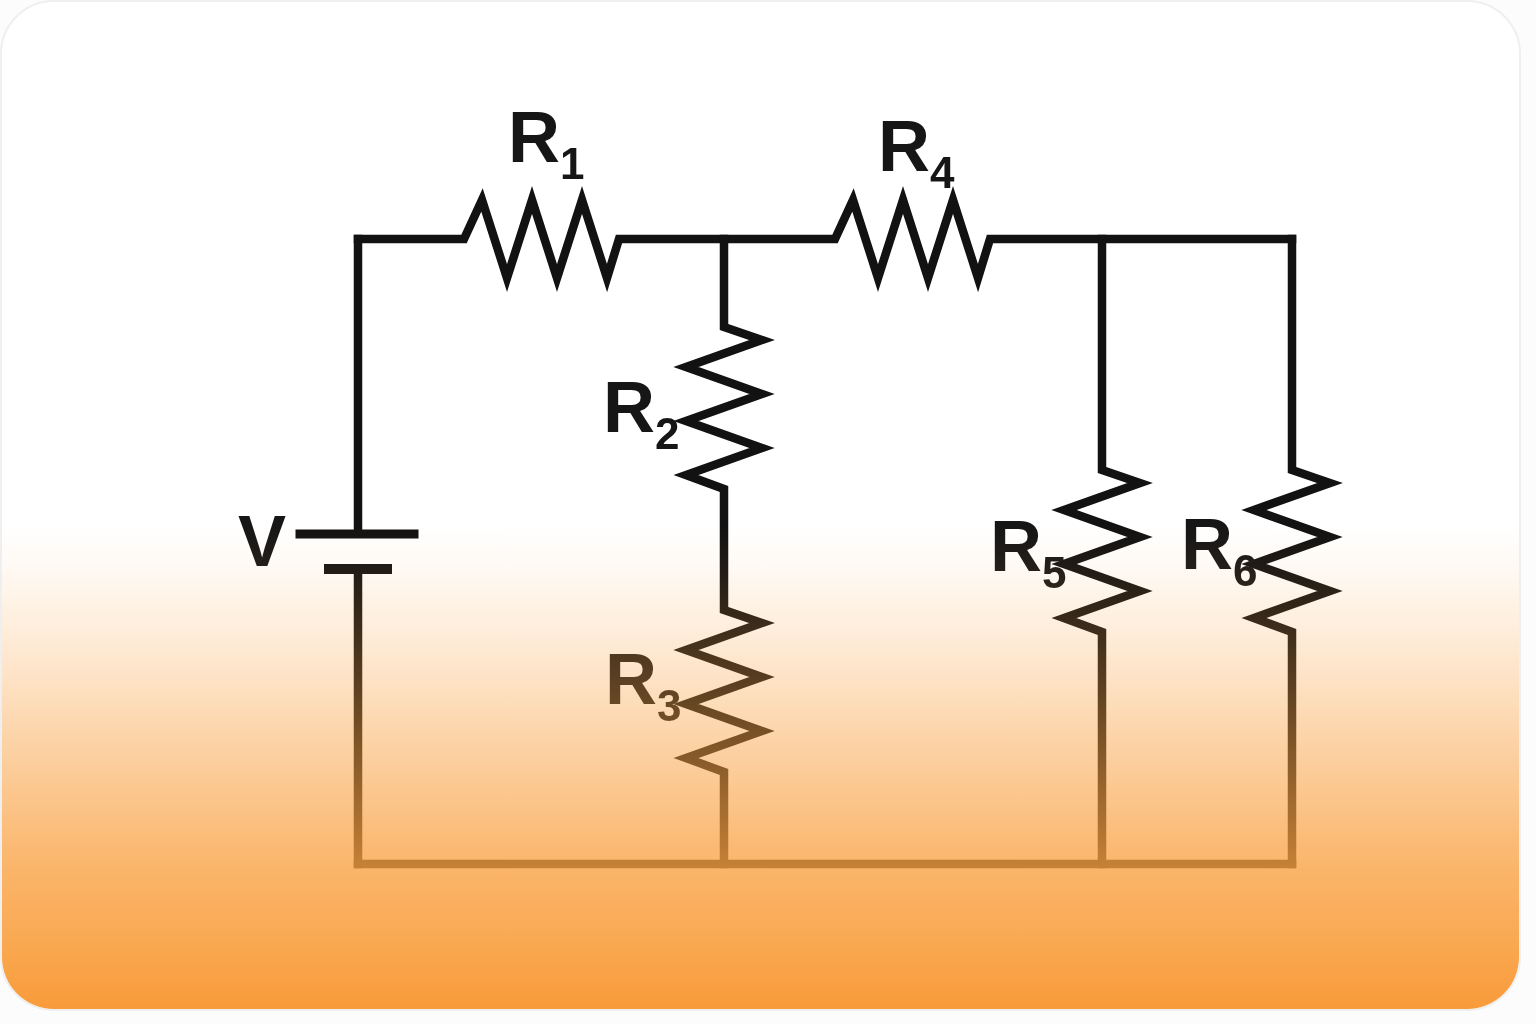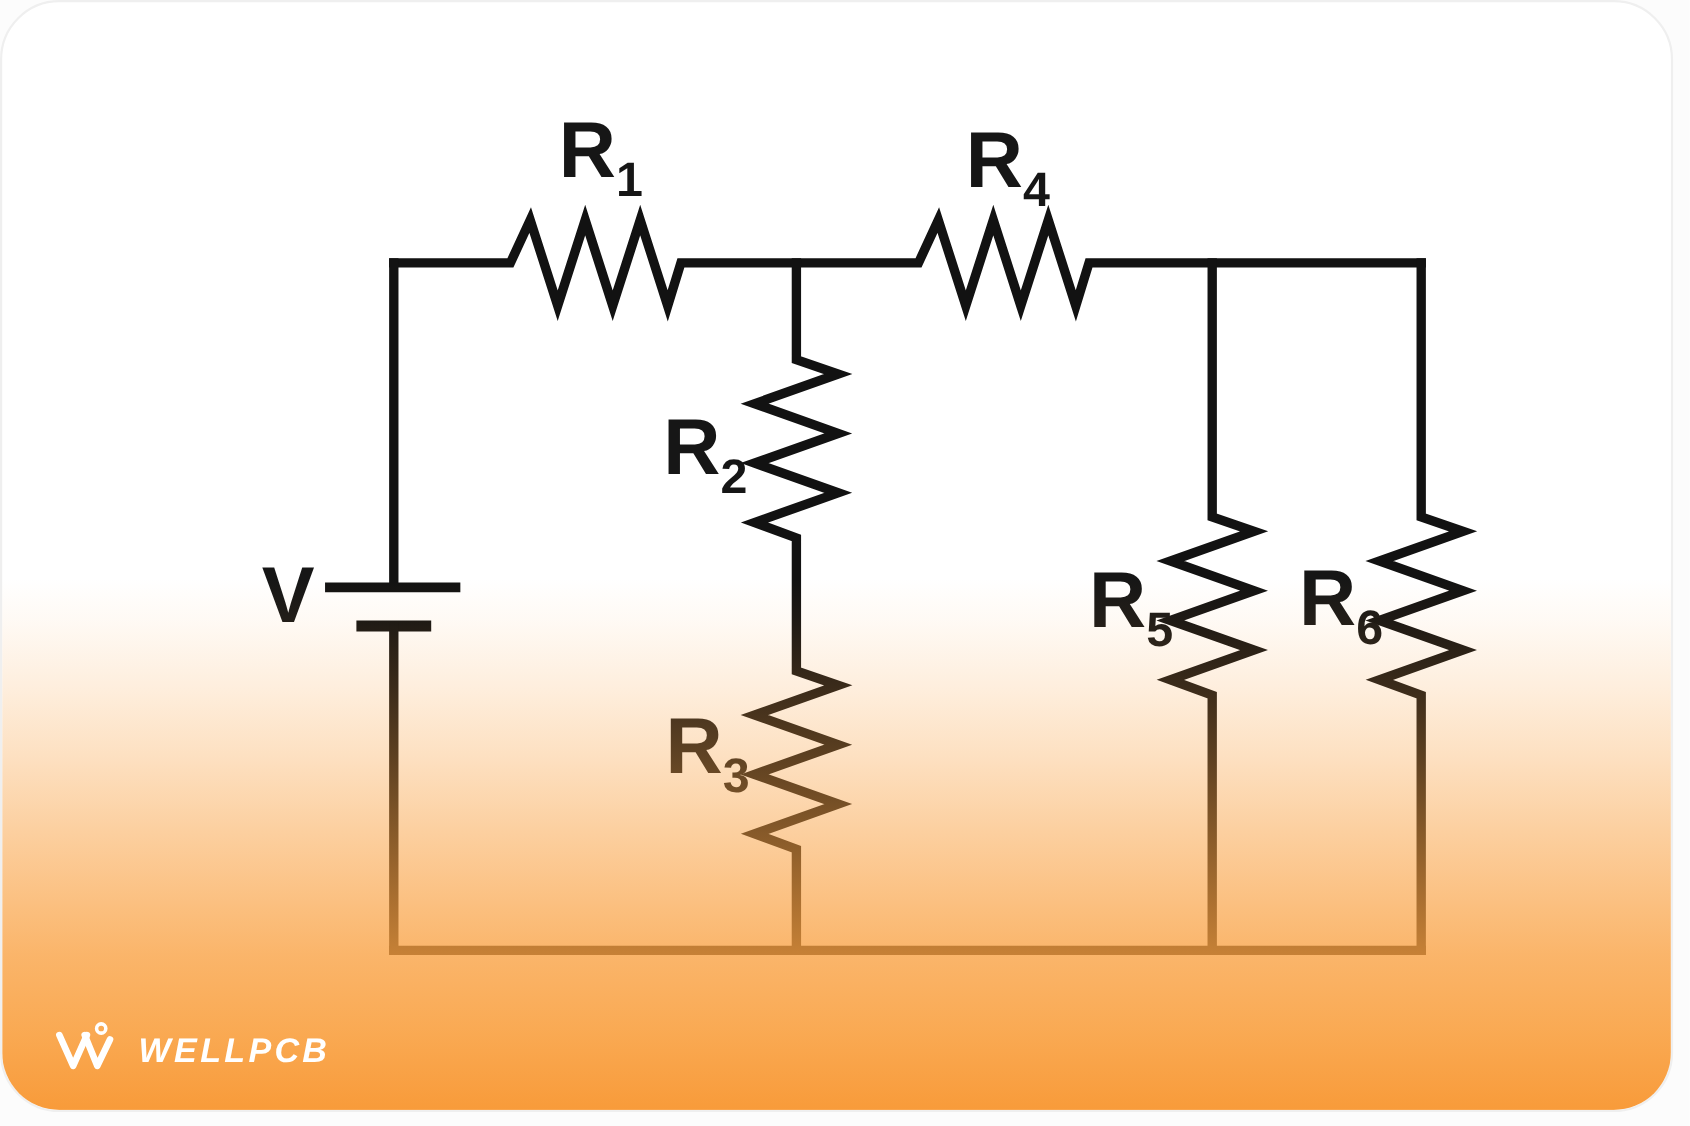--- a/index.html
+++ b/index.html
@@ -143,25 +143,15 @@
     </div>
     <div class="rlabel" style="left:988px; top:508px;">
       <span class="base">R</span><span class="sub">5</span>
     </div>
     <div class="rlabel" style="left:1179px; top:506px;">
       <span class="base">R</span><span class="sub">6</span>
     </div>
 
     <div class="orange-overlay"></div>
 
-    <div class="logo">
-      <svg class="logo-mark" width="62" height="50" viewBox="0 0 62 50">
-        <g fill="none" stroke="#ffffff" stroke-width="6" stroke-linecap="round" stroke-linejoin="round">
-          <path d="M 4 14 L 16.5 42 L 29 14"></path>
-          <path d="M 27 14 L 38.5 42 L 50 18"></path>
-        </g>
-        <circle cx="42" cy="8" r="4.2" fill="none" stroke="#ffffff" stroke-width="3.2"></circle>
-      </svg>
-      <div class="logo-text">WELLPCB</div>
-    </div>
 
   </div>
 </div>
 
 </body></html>

